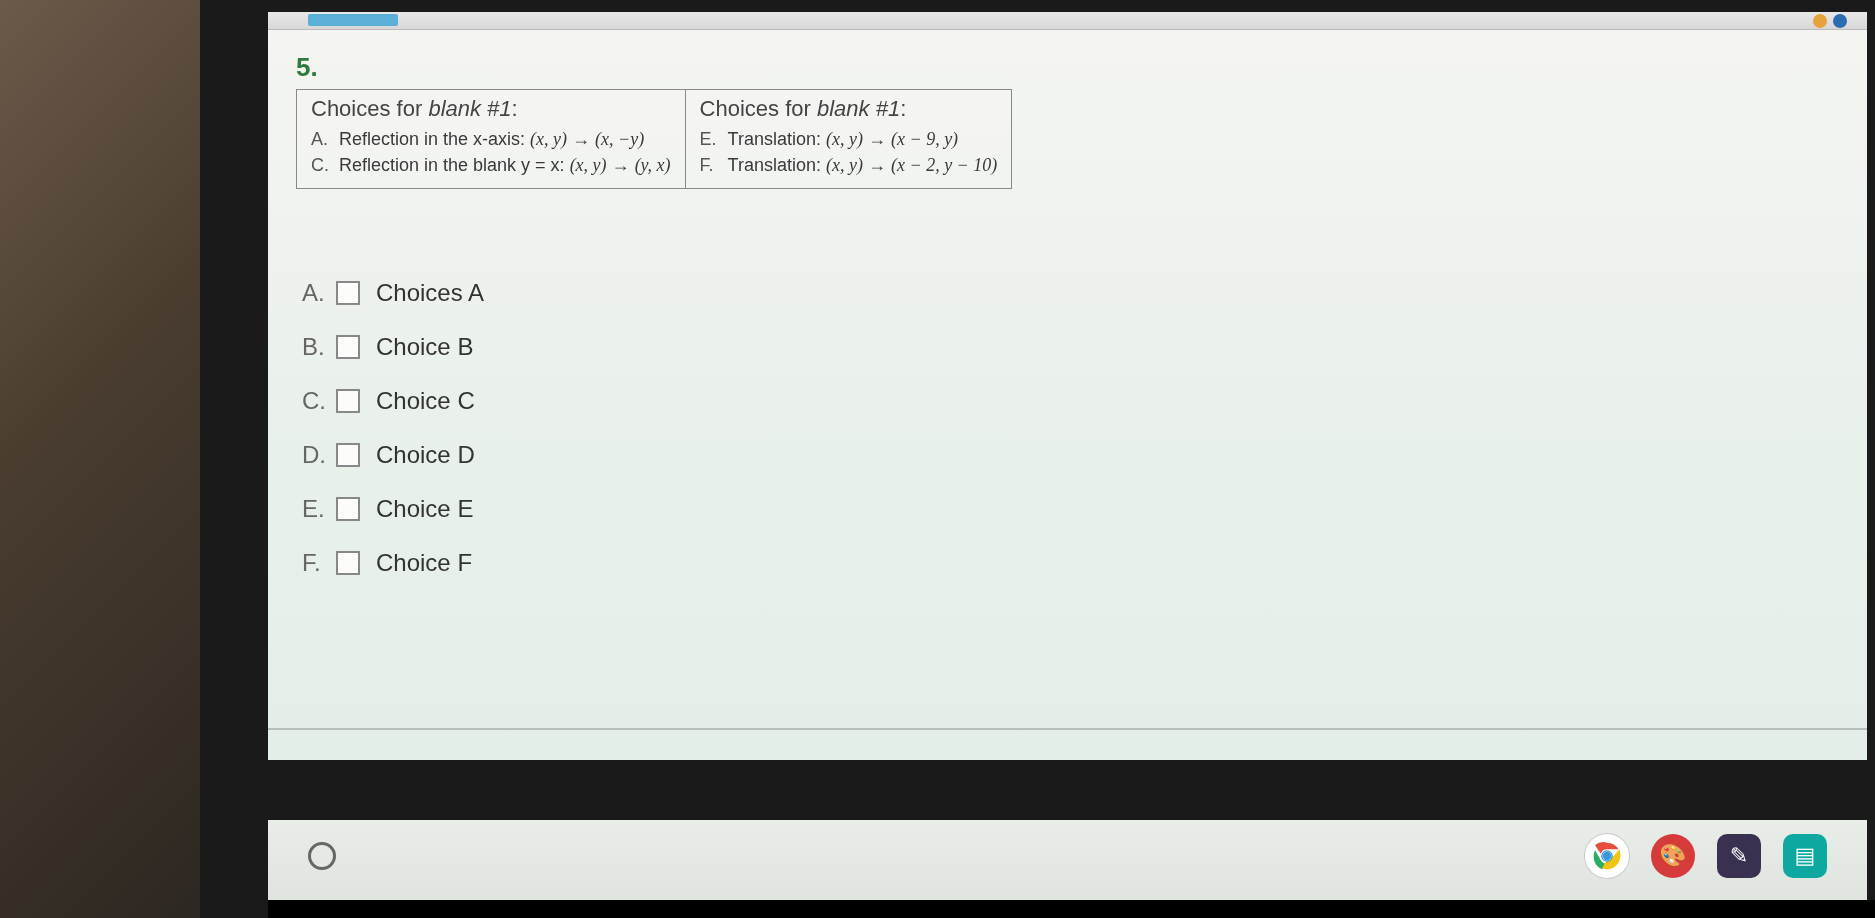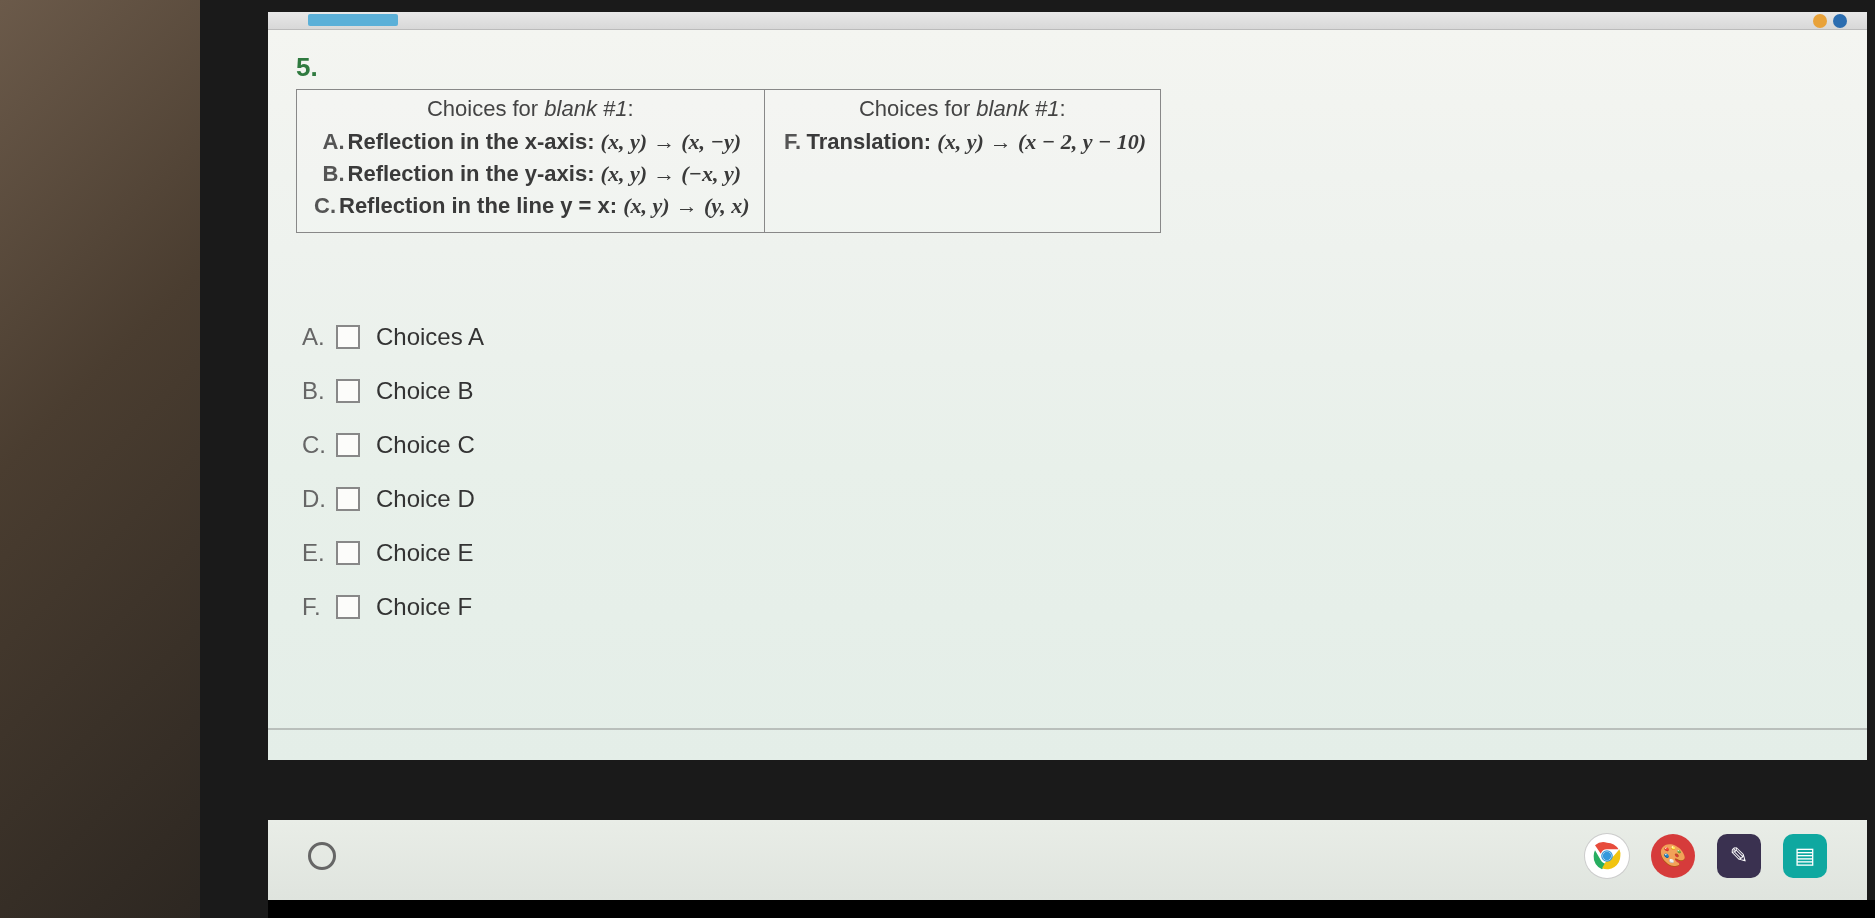--- a/index.html
+++ b/index.html
@@ -61,35 +61,33 @@
     margin-bottom: 6px;
   }
   .choices-row {
     display: flex;
     gap: 0;
   }
   .choices-box {
     border: 1px solid #888;
     padding: 6px 14px 10px 14px;
     background: rgba(255,255,255,0.15);
-    text-align: center;
   }
   .choices-box + .choices-box { border-left: none; }
   .choices-title {
     font-size: 22px;
     color: #444;
     margin-bottom: 4px;
   }
   .choices-title .ital { font-style: italic; }
   .choice-line {
-    font-size: 22px;
+    font-size: 18px;
     color: #3a3a3a;
     line-height: 1.45;
     white-space: nowrap;
-    font-weight: bold;
   }
   .choice-line .lett { display: inline-block; width: 28px; color: #555; }
   .math { font-style: italic; font-family: "Times New Roman", serif; }
   .arrow { font-style: normal; }
   .answers {
     margin-top: 90px;
     margin-left: 6px;
   }
   .answer-row {
     display: flex;
@@ -177,30 +175,30 @@
 
     <div class="choices-row">
       <div class="choices-box">
         <div class="choices-title">
           <span>Choices for </span><span class="ital">blank #1</span><span>:</span>
         </div>
         <div class="choice-line">
           <span class="lett">A.</span><span>Reflection in the x-axis: </span><span class="math">(x, y)</span> <span class="arrow">→</span> <span class="math">(x, −y)</span>
         </div>
         <div class="choice-line">
-          <span class="lett">B.</span><span>Reflection in the y-axis: </span><span class="math">(x, y)</span> <span class="arrow">→</span> <span class="math">(−x, y)</span>
-        </div>
-        <div class="choice-line">
-          <span class="lett">C.</span><span>Reflection in the line y = x: </span><span class="math">(x, y)</span> <span class="arrow">→</span> <span class="math">(y, x)</span>
+          <span class="lett">C.</span><span>Reflection in the blank y = x: </span><span class="math">(x, y)</span> <span class="arrow">→</span> <span class="math">(y, x)</span>
         </div>
       </div>
 
       <div class="choices-box">
         <div class="choices-title">
           <span>Choices for </span><span class="ital">blank #1</span><span>:</span>
+        </div>
+        <div class="choice-line">
+          <span class="lett">E.</span><span>Translation: </span><span class="math">(x, y)</span> <span class="arrow">→</span> <span class="math">(x − 9, y)</span>
         </div>
         <div class="choice-line">
           <span class="lett">F.</span><span>Translation: </span><span class="math">(x, y)</span> <span class="arrow">→</span> <span class="math">(x − 2, y − 10)</span>
         </div>
       </div>
     </div>
 
     <div class="answers">
       <div class="answer-row">
         <span class="lett2">A.</span>

